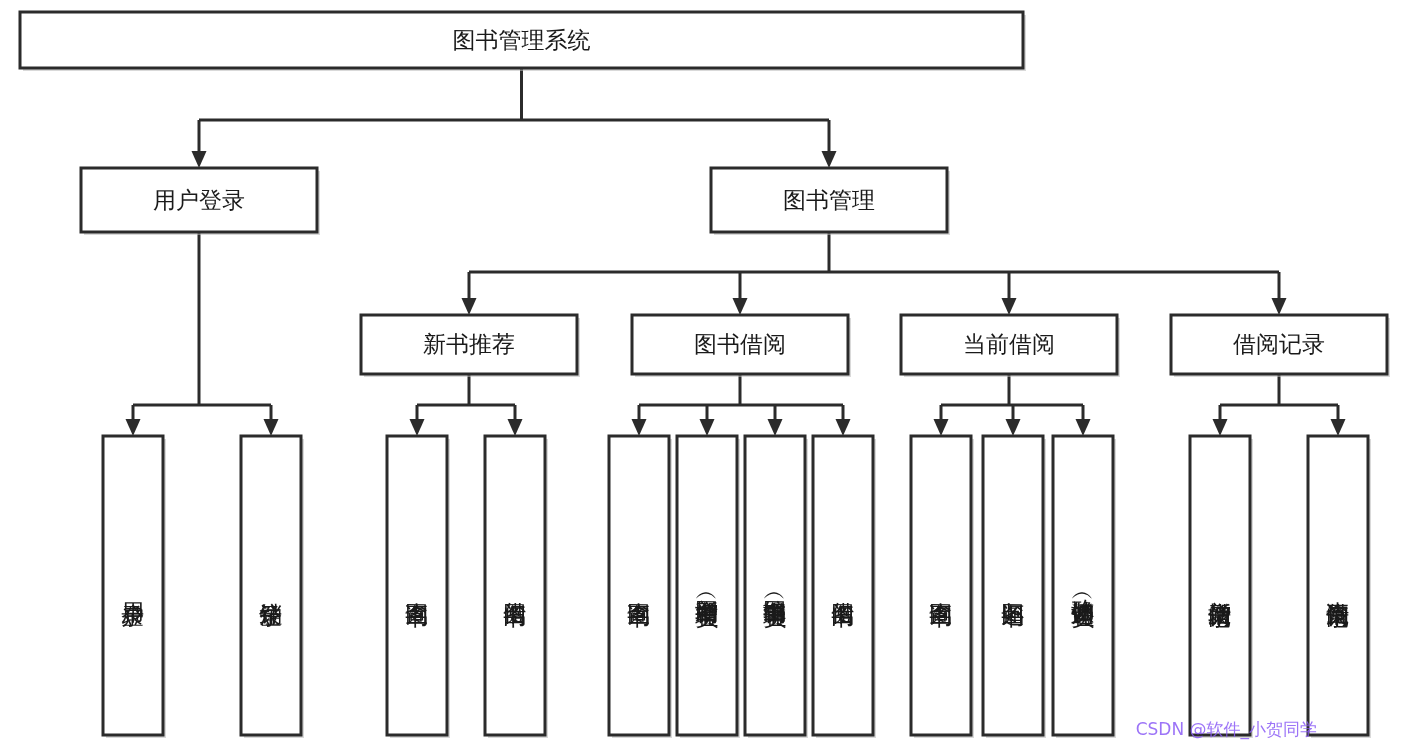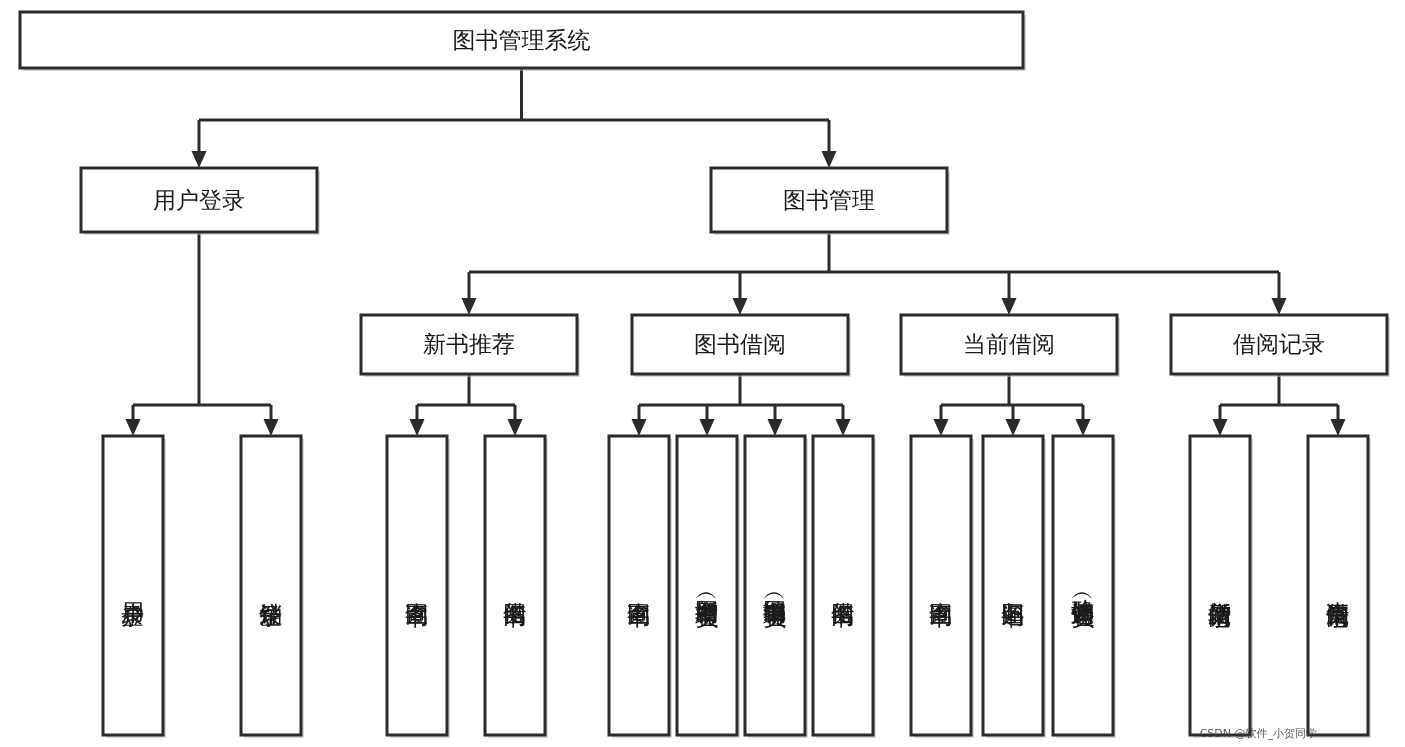--- a/index.html
+++ b/index.html
@@ -66,22 +66,22 @@
     color: #1a1a1a;
     letter-spacing: 1px;
     white-space: nowrap;
     pointer-events: none;
   }
   .watermark {
     position: absolute;
     right: 8px;
     bottom: 6px;
     font-family: "DejaVu Sans", "Liberation Sans", sans-serif;
-    font-size: 11px;
-    color: #404040;
+    font-size: 17px;
+    color: #8b5cf6;
     opacity: 0.85;
     white-space: nowrap;
     margin-top: 20px;
   }
 </style>
 </head>
 <body>
 
 <div id="diagram-root">
 

